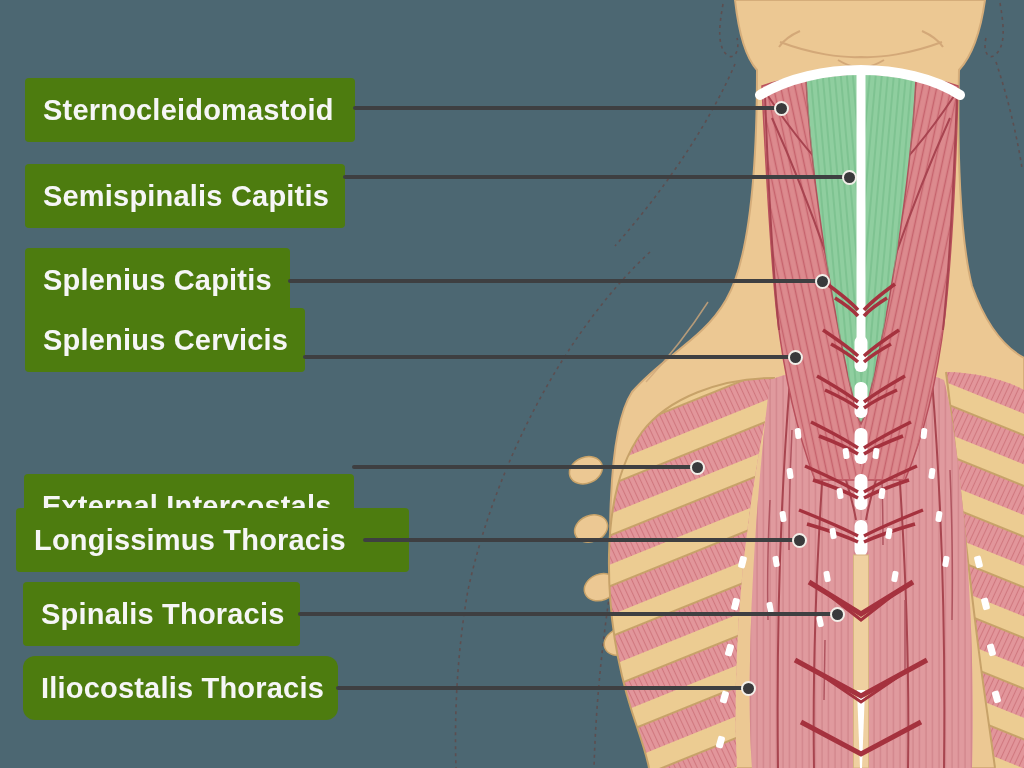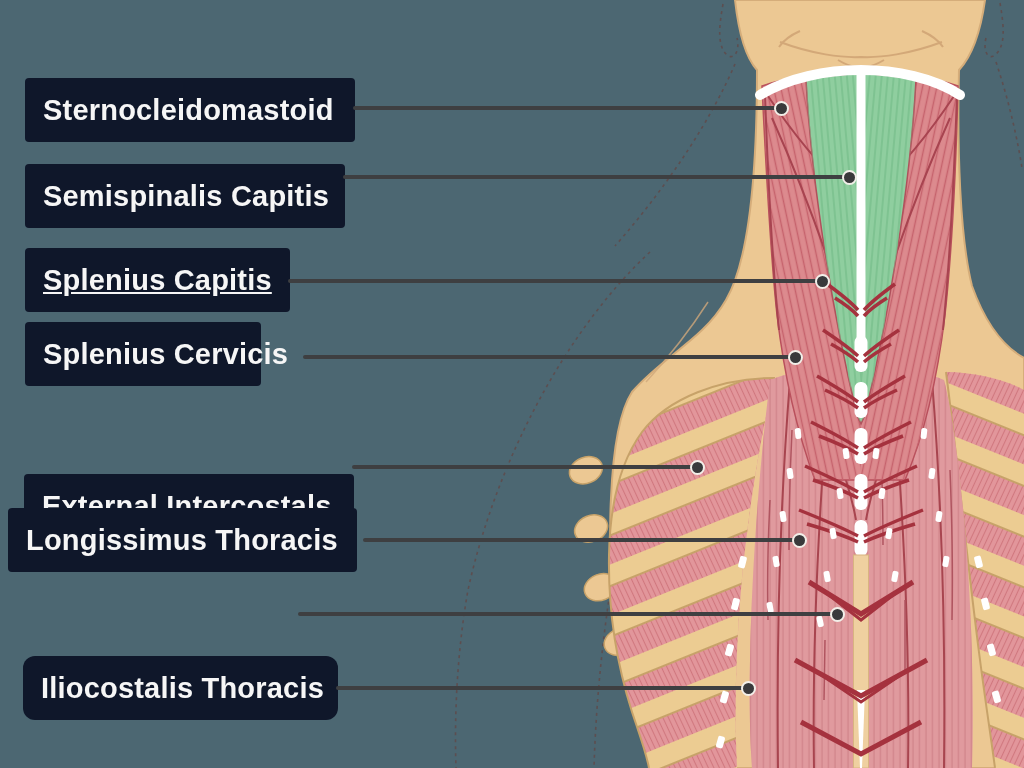--- a/index.html
+++ b/index.html
@@ -6,21 +6,21 @@
   body{
     width:1024px;height:768px;overflow:hidden;
     background:#4C6772;
     font-family:"Liberation Sans", sans-serif;
     position:relative;
   }
   #stage{position:absolute;left:0;top:0;width:1024px;height:768px;}
   svg.anatomy{position:absolute;left:0;top:0;}
   .label-box{
     position:absolute;
-    background:#0f172a;
+    background:#4d7c0f;
     color:#F6F6F6;
     border-radius:4px;
     font-size:29px;
     font-weight:600;
     line-height:64px;
     height:64px;
     padding-left:18px;
     white-space:nowrap;
     box-sizing:border-box;
     letter-spacing:.2px;
@@ -260,36 +260,37 @@
   </svg>
 
   <div class="label-box" style="left:25px;top:78px;width:330px;">Sternocleidomastoid</div>
   <div class="leader" style="left:353px;top:106px;width:428px;"></div>
   <div class="dot" style="left:774px;top:101px;"></div>
 
   <div class="label-box" style="left:25px;top:164px;width:320px;">Semispinalis Capitis</div>
   <div class="leader" style="left:343px;top:175px;width:506px;"></div>
   <div class="dot" style="left:842px;top:170px;"></div>
 
-  <div class="label-box" style="left:25px;top:248px;width:265px;text-decoration:underline;">Splenius Capitis</div>
+  <div class="label-box" style="left:25px;top:248px;width:265px;">Splenius Capitis</div>
   <div class="leader" style="left:288px;top:279px;width:534px;"></div>
   <div class="dot" style="left:815px;top:274px;"></div>
 
-  <div class="label-box" style="left:25px;top:322px;width:236px;">Splenius Cervicis</div>
+  <div class="label-box" style="left:25px;top:308px;width:280px;">Splenius Cervicis</div>
   <div class="leader" style="left:303px;top:355px;width:492px;"></div>
   <div class="dot" style="left:788px;top:350px;"></div>
 
   <div class="label-box" style="left:24px;top:436px;width:330px;margin-top:38px;">External Intercostals</div>
   <div class="leader" style="left:352px;top:465px;width:345px;"></div>
   <div class="dot" style="left:690px;top:460px;"></div>
 
-  <div class="label-box" style="left:8px;top:508px;width:349px;">Longissimus Thoracis</div>
+  <div class="label-box" style="left:16px;top:508px;width:393px;">Longissimus Thoracis</div>
   <div class="leader" style="left:363px;top:538px;width:436px;"></div>
   <div class="dot" style="left:792px;top:533px;"></div>
 
+  <div class="label-box" style="left:23px;top:582px;width:277px;">Spinalis Thoracis</div>
   <div class="leader" style="left:298px;top:612px;width:539px;"></div>
   <div class="dot" style="left:830px;top:607px;"></div>
 
   <div class="label-box" style="left:23px;top:656px;width:315px;border-radius:12px;">Iliocostalis Thoracis</div>
   <div class="leader" style="left:336px;top:686px;width:412px;"></div>
   <div class="dot" style="left:741px;top:681px;"></div>
 
 </div>
 
 </body></html>

